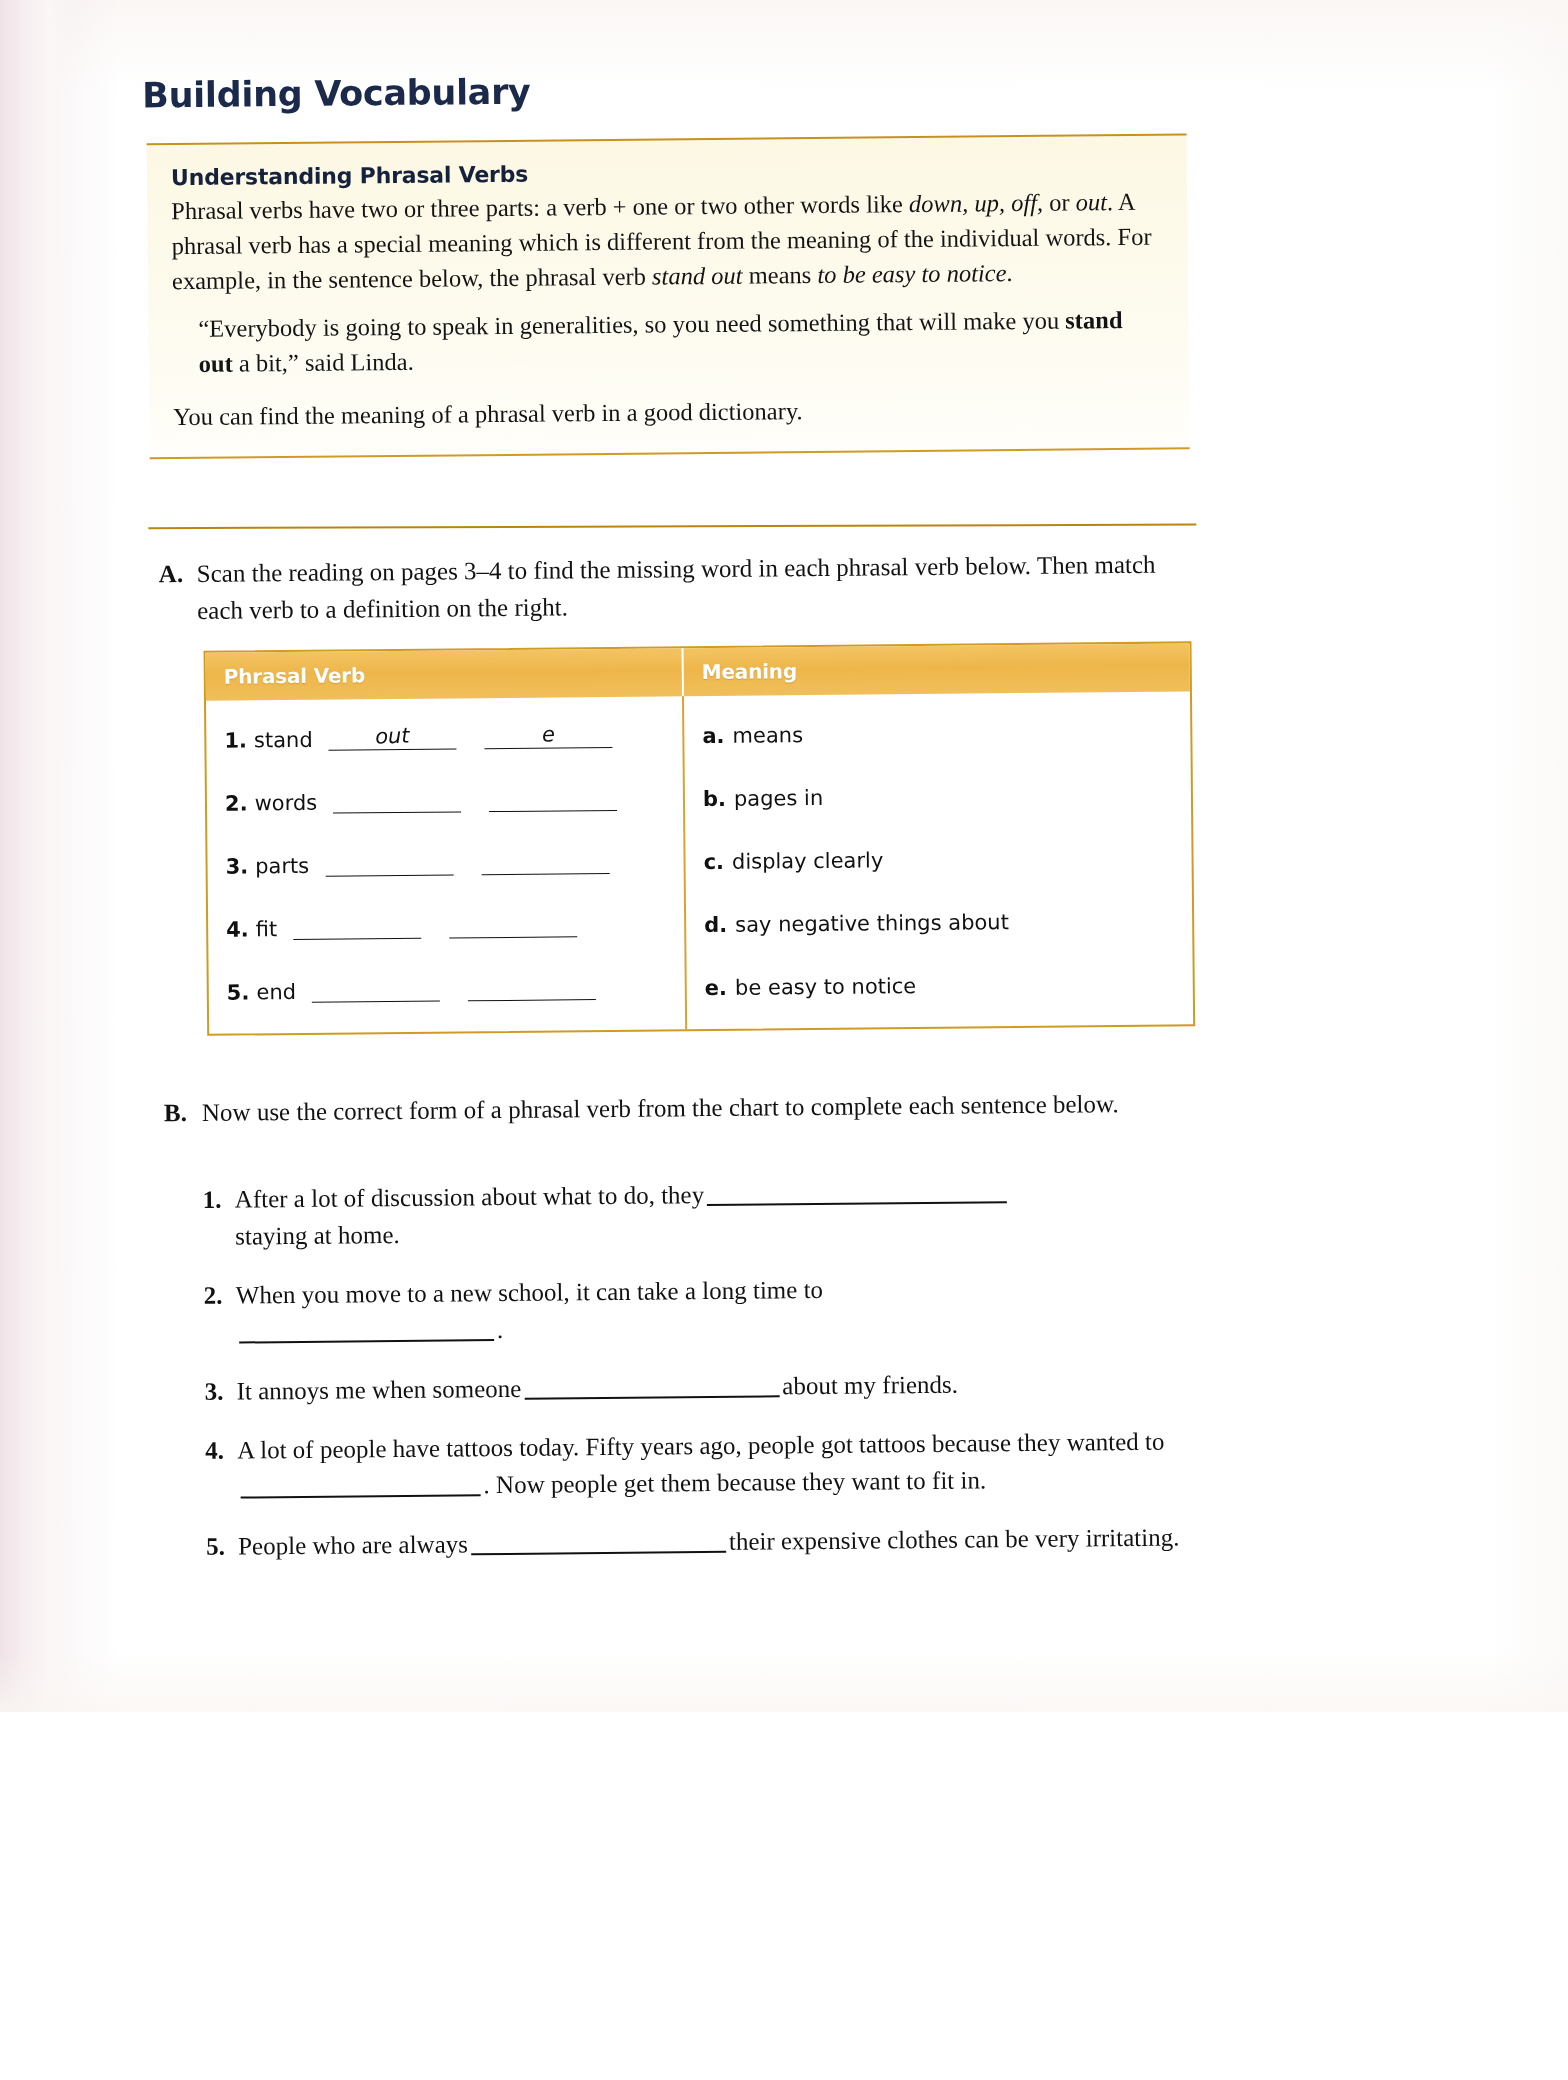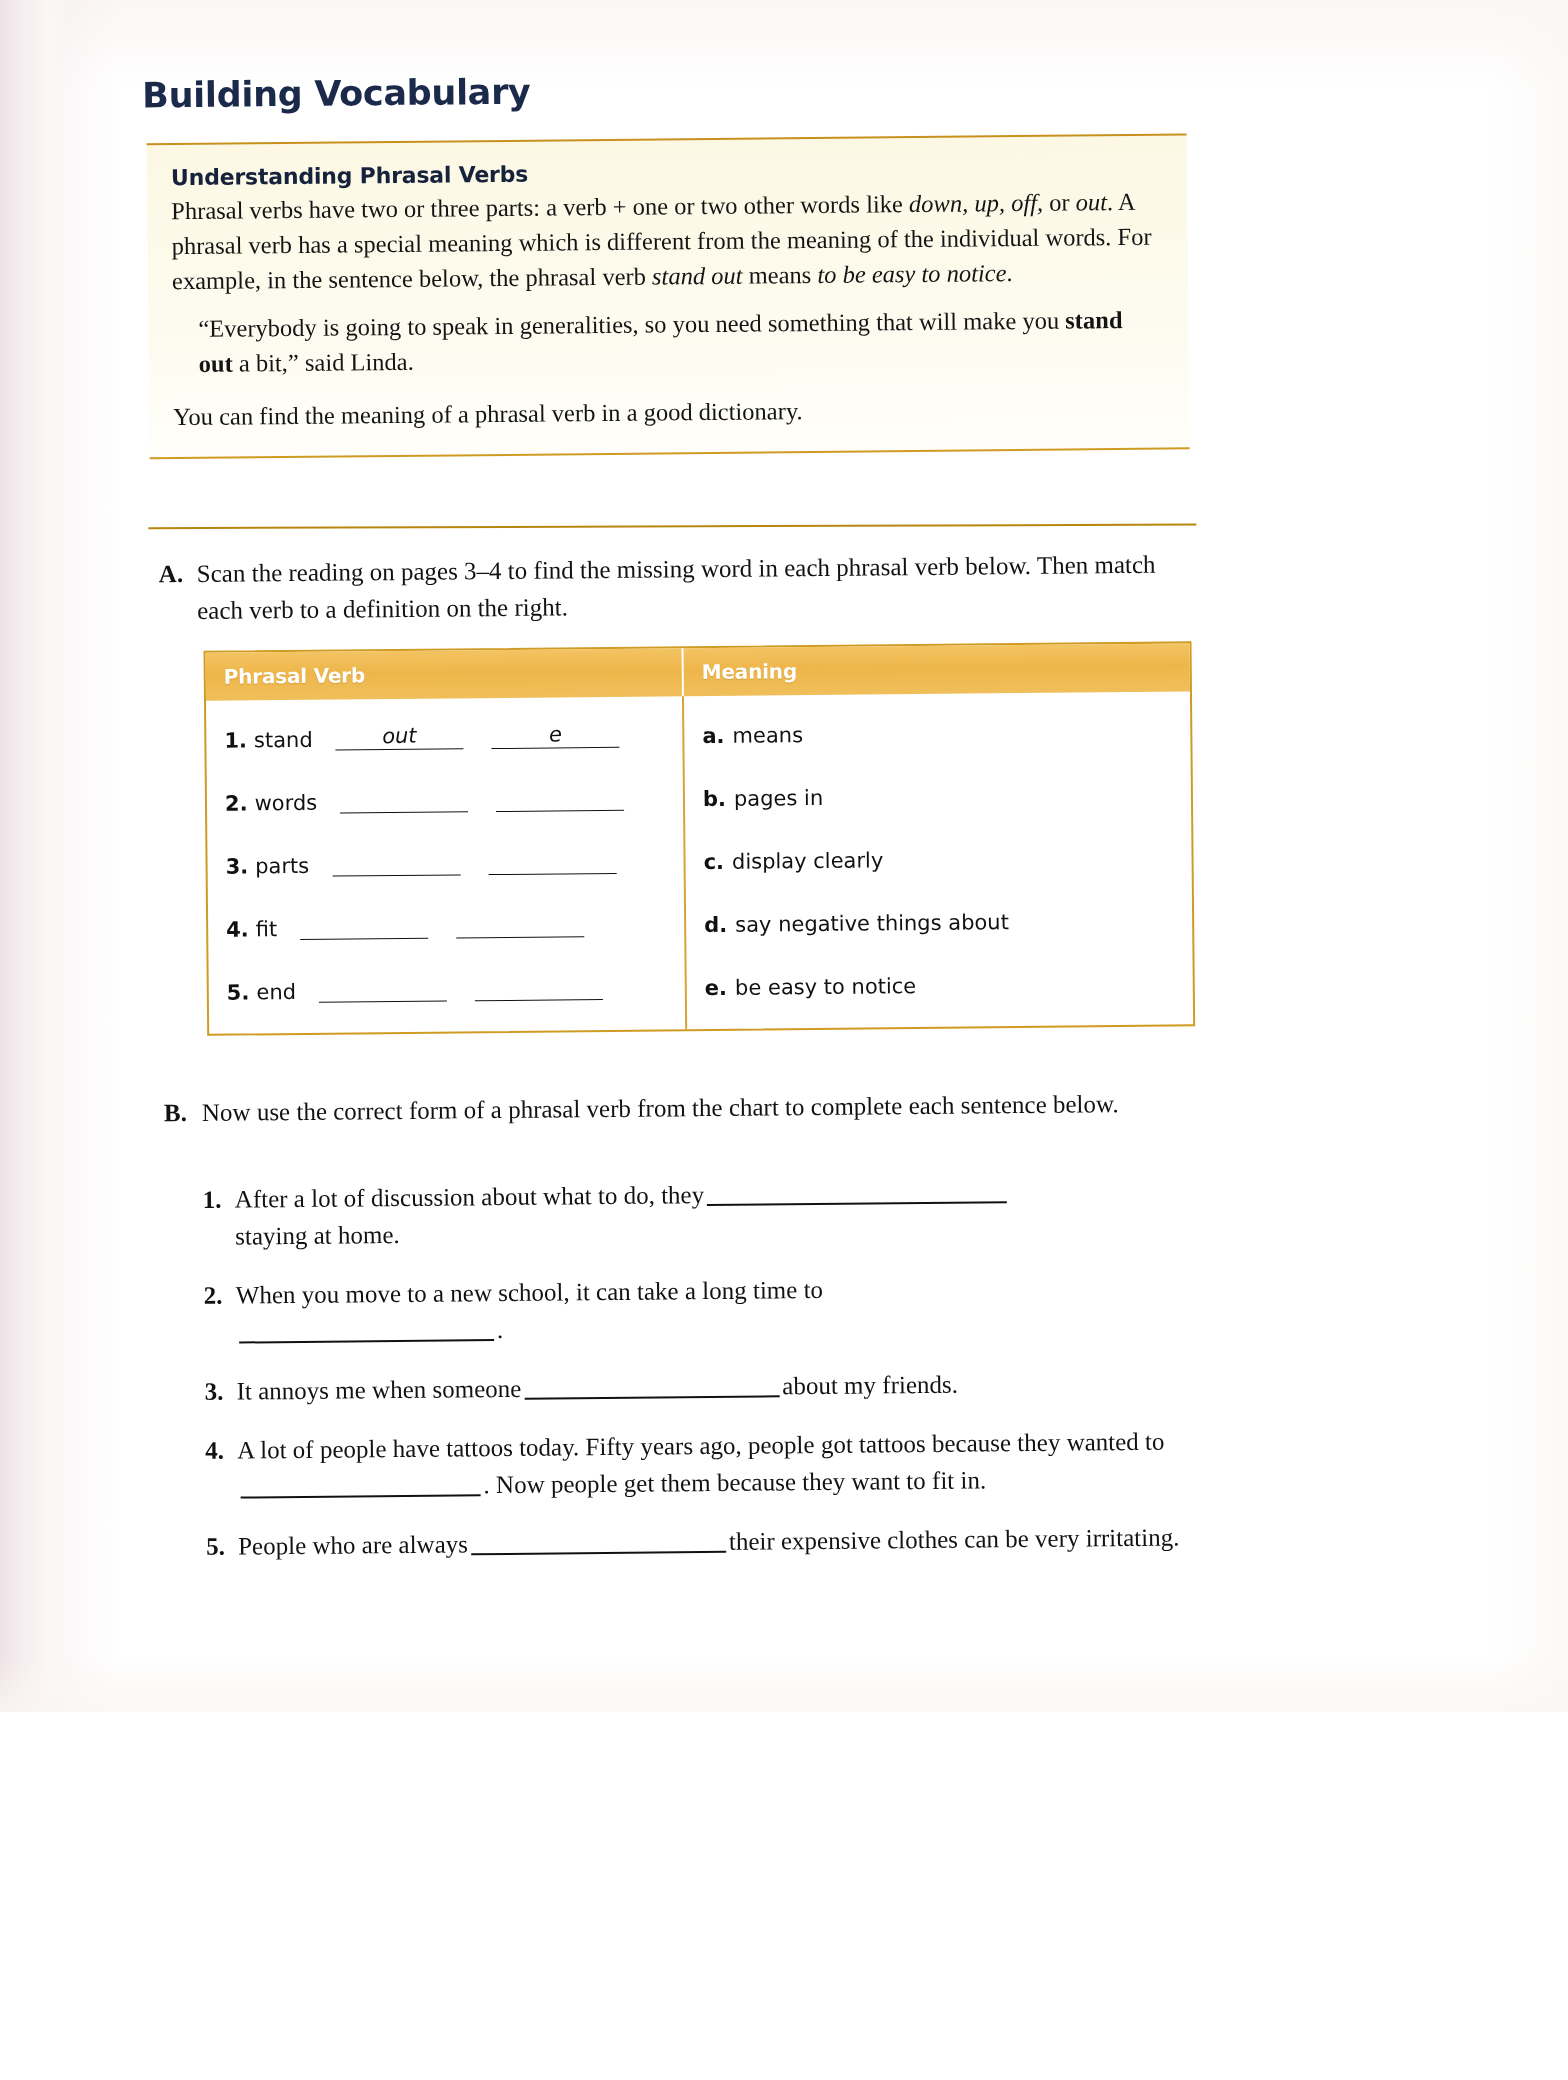--- a/index.html
+++ b/index.html
@@ -167,21 +167,21 @@
     align-items: center;
     padding-left: 18px;
     font-family: "DejaVu Sans", sans-serif;
     font-size: 21px;
     color: #111111;
   }
   .vt-row .num {
     font-weight: bold;
     margin-right: 7px;
   }
-  .vt-row .verbword { margin-right: 19px; }
+  .vt-row .verbword { margin-right: 12px; }
 
   .blank {
     display: inline-block;
     position: relative;
     border-bottom: 1.9px solid #111;
     height: 22px;
     vertical-align: baseline;
   }
   .blank-wide  { width: 128px; margin-left: 4px; }
   .blank-wide2 { width: 128px; margin-left: 28px; }

